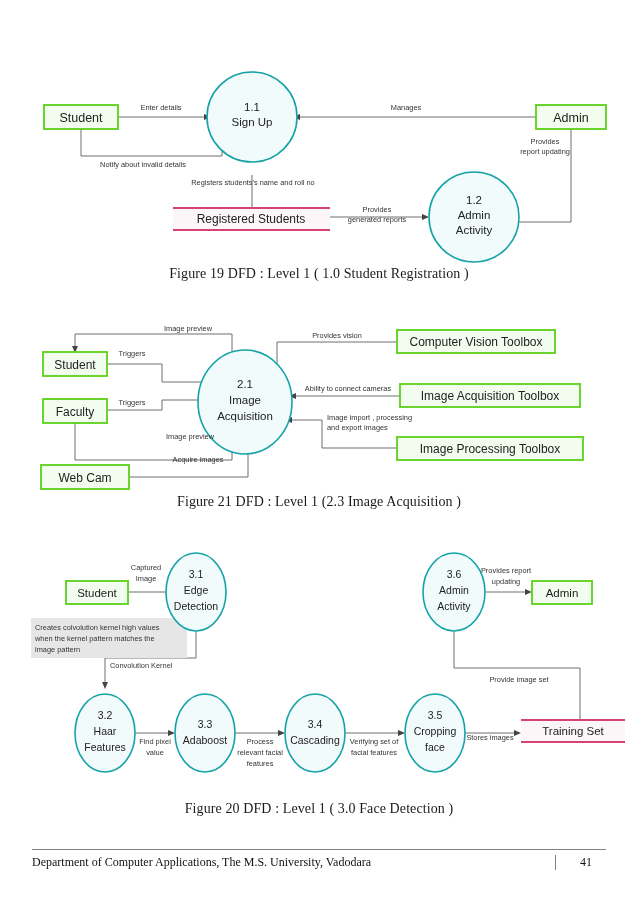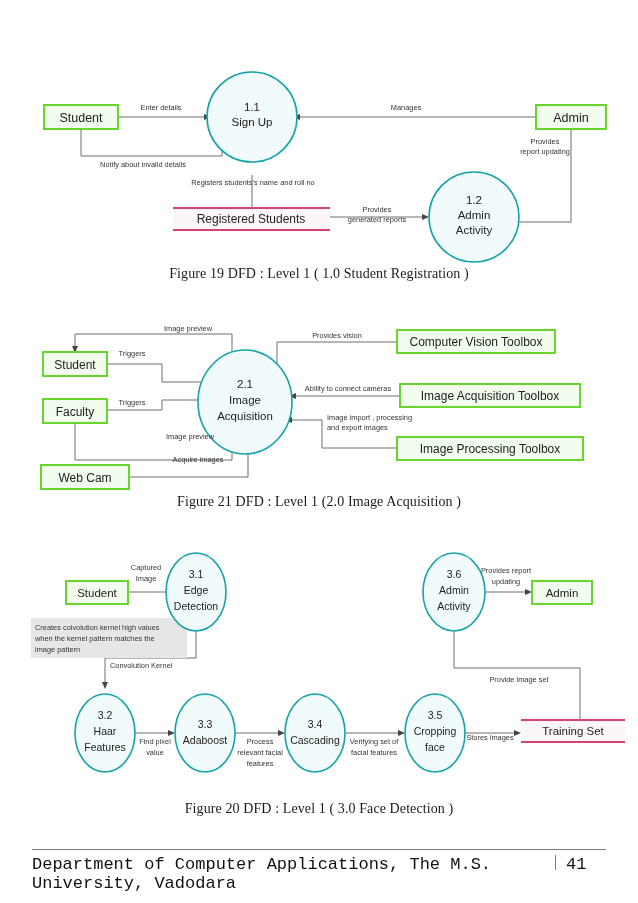--- a/index.html
+++ b/index.html
@@ -19,25 +19,25 @@
     letter-spacing:.1px;
   }
   #cap19{top:266px;}
   #cap21{top:494px;}
   #cap20{top:789px;margin-top:12px;}
   svg{display:block;}
   .footer{
     position:absolute;left:32px;top:849px;width:574px;
     border-top:1.6px solid #808080;padding-top:5px;
     display:flex;align-items:flex-start;
-    font-family:Liberation Mono, monospace;font-size:17px;color:#111;
+    font-family:Liberation Serif, serif;font-size:12px;color:#111;
   }
   .footer-text{flex:1;}
   .footer-sep{width:1px;height:15px;background:#808080;margin:0 10px 0 0;}
-  .footer-page{width:40px;}
+  .footer-page{width:40px;text-align:center;}
   
   .t-node{font-family:"Liberation Sans",sans-serif;font-size:11.5px;fill:#222;}
   .t-node-sm{font-family:"Liberation Sans",sans-serif;font-size:10.5px;fill:#222;}
   .t-ent{font-family:"Liberation Sans",sans-serif;font-size:12px;fill:#222;}
   .t-ent-lg{font-family:"Liberation Sans",sans-serif;font-size:12.5px;fill:#222;}
   .t-store{font-family:"Liberation Sans",sans-serif;font-size:12px;fill:#222;}
   .t-flow{font-family:"Liberation Sans",sans-serif;font-size:7.4px;fill:#333;}
   .t-note{font-family:"Liberation Sans",sans-serif;font-size:7.4px;fill:#333;}
   .ln{stroke:#6e6e6e;stroke-width:1;fill:none;}
   .proc{fill:#f2fbfc;stroke:#16a3a8;stroke-width:1.6;}
@@ -177,21 +177,21 @@
       <text class="t-flow" x="132" y="36" text-anchor="middle">Triggers</text>
       <text class="t-flow" x="132" y="85" text-anchor="middle">Triggers</text>
       <text class="t-flow" x="190" y="119" text-anchor="middle">Image preview</text>
       <text class="t-flow" x="198" y="142" text-anchor="middle">Acquire images</text>
       <text class="t-flow" x="337" y="18" text-anchor="middle">Provides vision</text>
       <text class="t-flow" x="348" y="71" text-anchor="middle">Ability to connect cameras</text>
       <text class="t-flow" x="327" y="100">Image import , processing</text>
       <text class="t-flow" x="327" y="110">and export images</text>
     </svg>
   </div>
-  <div class="caption" id="cap21">Figure 21 DFD : Level 1 (2.0 Image Acquisition )</div>
+  <div class="caption" id="cap21">Figure 21 DFD : Level 1 (2.3 Image Acquisition )</div>
 
   <div class="fig-block" id="fig20">
     <svg width="638" height="255" viewBox="0 0 638 255">
       <g>
 
         <path class="ln" d="M128 52 L168 52"></path>
         <polygon points="168,49 175,52 168,55" fill="#444"></polygon>
 
         <path class="ln" d="M196 80 L196 118 L105 118 L105 142"></path>
         <polygon points="102,142 108,142 105,149" fill="#444"></polygon>

